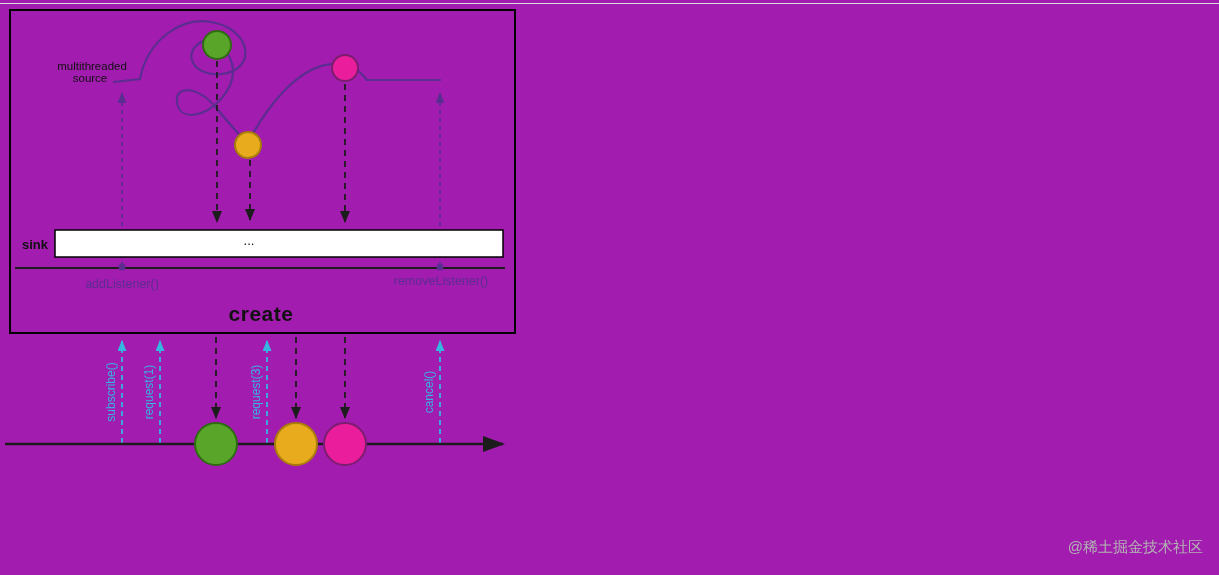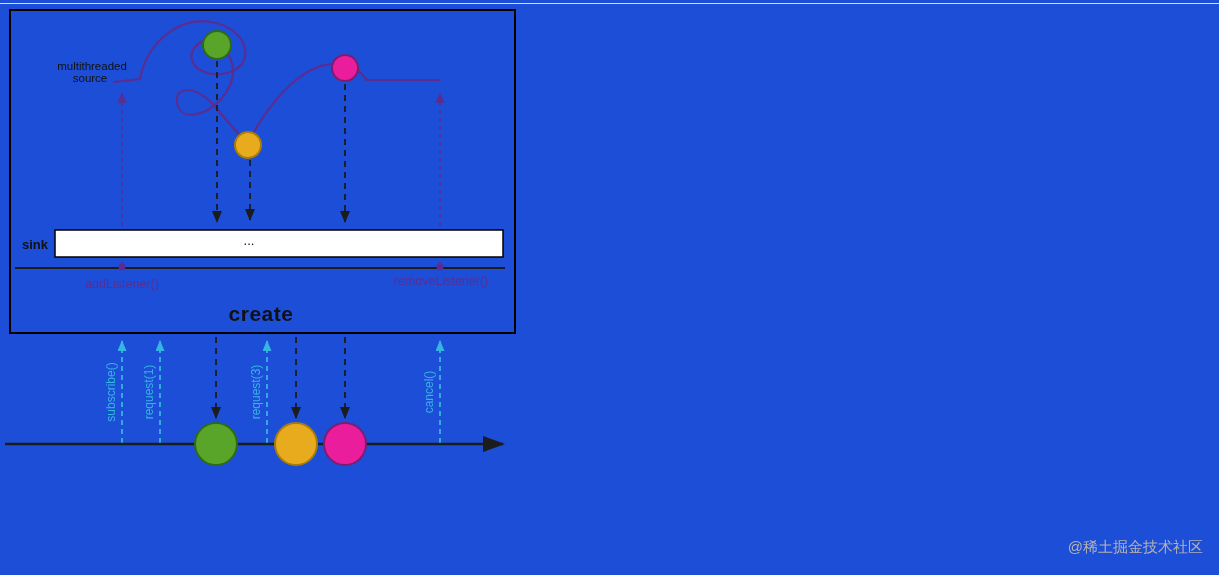--- a/index.html
+++ b/index.html
@@ -5,21 +5,21 @@
   html, body {
     margin: 0;
     padding: 0;
     background: #ffffff;
     font-family: "Liberation Sans", sans-serif;
   }
   #stage {
     position: relative;
     width: 1219px;
     height: 575px;
-    background: #1d4ed8;
+    background: #a21caf;
     overflow: hidden;
   }
   #top-border {
     position: absolute;
     top: 3px;
     left: 0;
     width: 1219px;
     height: 1px;
     background: #dcdcdc;
   }

